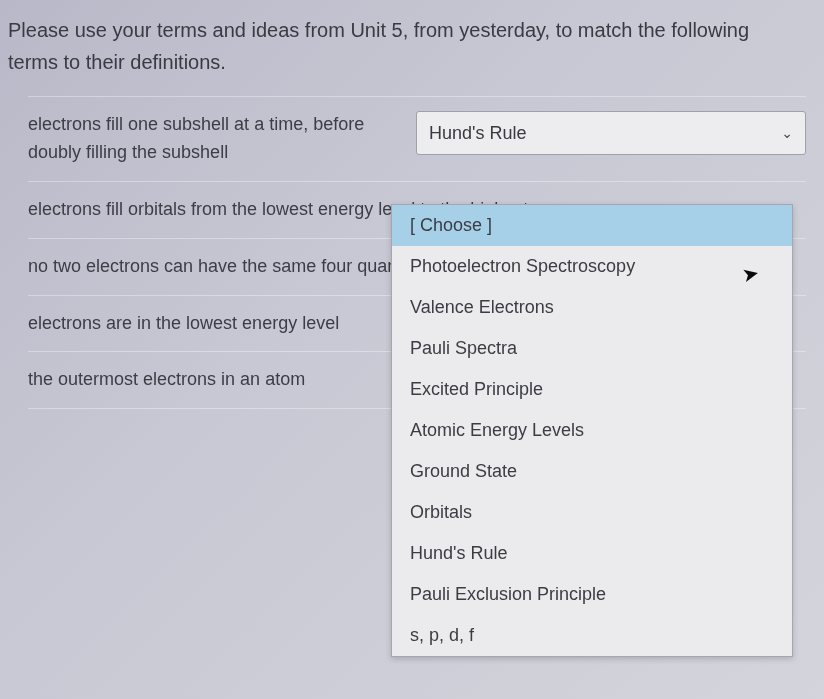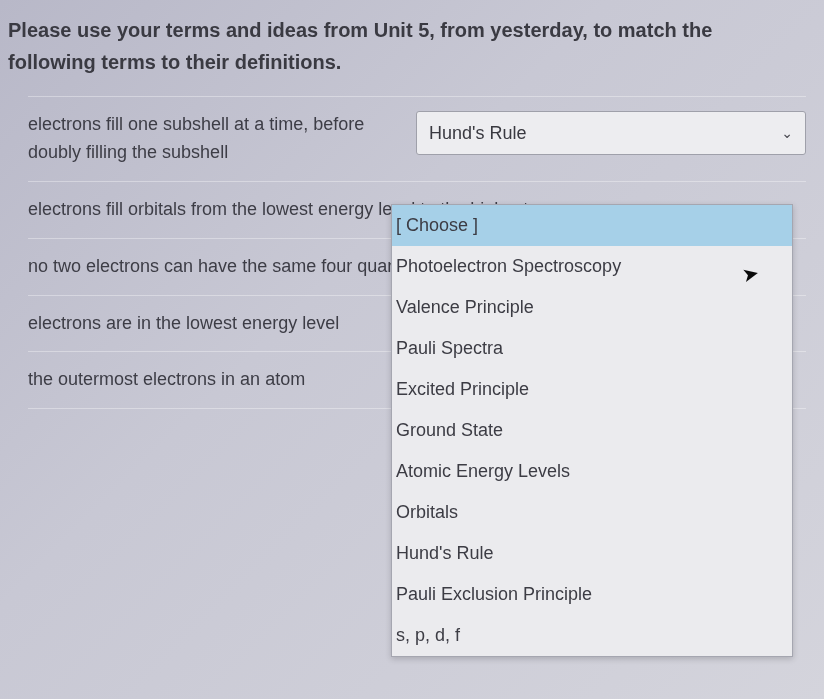--- a/index.html
+++ b/index.html
@@ -9,21 +9,21 @@
       width: 824px;
       height: 699px;
       overflow: hidden;
       position: relative;
     }
     .instructions {
       padding: 14px 25px 18px 8px;
       font-size: 20px;
       line-height: 1.6;
       color: #3a3a42;
-      font-weight: 700;
+      font-weight: 400;
     }
     .matching-area {
       padding: 0 18px 0 28px;
     }
     .match-row {
       display: flex;
       border-top: 1px solid rgba(255,255,255,0.35);
       padding: 14px 0;
     }
     .match-row:last-child { border-bottom: 1px solid rgba(255,255,255,0.35); }
@@ -56,21 +56,21 @@
       position: absolute;
       top: 204px;
       left: 391px;
       width: 402px;
       background: #ebebee;
       border: 1px solid #a5a6b0;
       box-shadow: 0 2px 6px rgba(0,0,0,0.18);
       z-index: 10;
     }
     .dropdown-option {
-      padding: 10px 4px;
+      padding: 10px 18px;
       font-size: 18px;
       color: #3c3c44;
       cursor: pointer;
     }
     .dropdown-option.highlighted {
       background: #a6d0e8;
     }
     .cursor {
       position: absolute;
       top: 262px;
@@ -104,24 +104,24 @@
     <div class="definition">electrons are in the lowest energy level</div>
   </div>
   <div class="match-row">
     <div class="definition">the outermost electrons in an atom</div>
   </div>
 </div>
 
 <div class="dropdown-overlay">
   <div class="dropdown-option highlighted">[ Choose ]</div>
   <div class="dropdown-option">Photoelectron Spectroscopy</div>
-  <div class="dropdown-option">Valence Principle</div>
+  <div class="dropdown-option">Valence Electrons</div>
   <div class="dropdown-option">Pauli Spectra</div>
   <div class="dropdown-option">Excited Principle</div>
+  <div class="dropdown-option">Atomic Energy Levels</div>
   <div class="dropdown-option">Ground State</div>
-  <div class="dropdown-option">Atomic Energy Levels</div>
   <div class="dropdown-option">Orbitals</div>
   <div class="dropdown-option">Hund's Rule</div>
   <div class="dropdown-option">Pauli Exclusion Principle</div>
   <div class="dropdown-option">s, p, d, f</div>
 </div>
 
 <div class="cursor">➤</div>
 
 </body></html>

